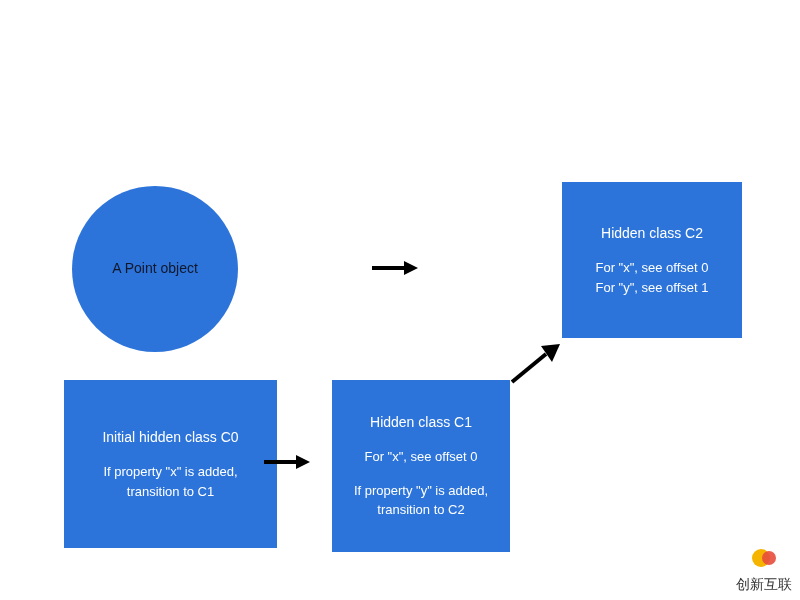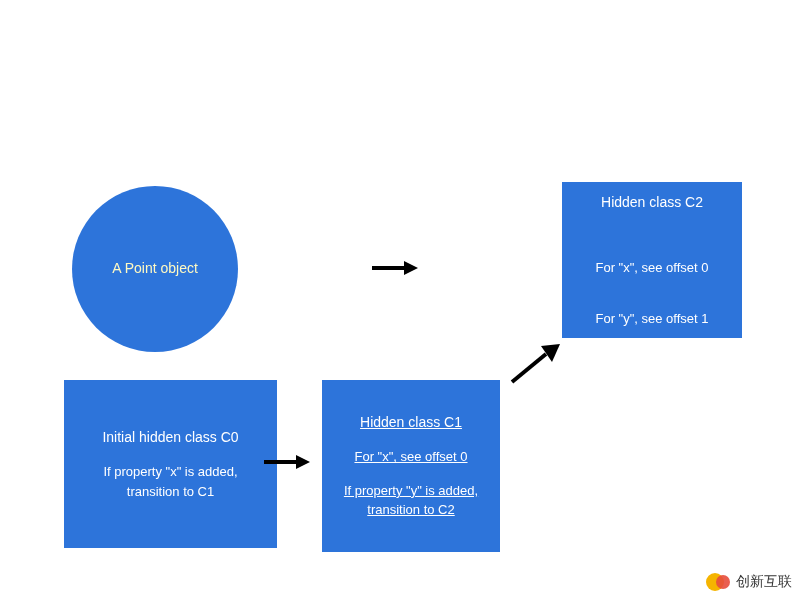--- a/index.html
+++ b/index.html
@@ -11,21 +11,21 @@
     font-family: Arial, sans-serif;
     overflow: hidden;
   }
   .circle {
     position: absolute;
     border-radius: 50%;
     display: flex;
     align-items: center;
     justify-content: center;
     text-align: center;
-    color: #fef9c3;
+    color: #0f172a;
     font-size: 14px;
     line-height: 1.4;
   }
   .box {
     position: absolute;
     display: flex;
     flex-direction: column;
     align-items: center;
     justify-content: center;
     text-align: center;
@@ -41,20 +41,21 @@
   .arrow svg { display: block; }
   .watermark {
     position: absolute;
     right: 8px;
     bottom: 6px;
     display: flex;
     align-items: center;
     gap: 6px;
     font-size: 14px;
     color: #333;
+    flex-direction: column;
   }
   .watermark .logo {
     width: 24px; height: 24px;
     position: relative;
   }
   .watermark .logo::before,
   .watermark .logo::after {
     content:""; position:absolute; border-radius:50%;
   }
   .watermark .logo::before { width:18px; height:18px; left:0; top:3px; background:#f5b400; }
@@ -66,28 +67,28 @@
 <div class="circle" style="left:72px; top:186px; width:166px; height:166px; background:#2d74da;">
   <span>A Point object</span>
 </div>
 
 <div class="box" style="left:64px; top:380px; width:213px; height:168px; background:#2d74da;">
   <div class="title">Initial hidden class C0</div>
   <div>If property "x" is added,</div>
   <div>transition to C1</div>
 </div>
 
-<div class="box" style="left:322px; top:380px; width:178px; height:172px; background:#2d74da;text-decoration:underline;">
+<div class="box" style="left:332px; top:380px; width:178px; height:172px; background:#2d74da;">
   <div class="title">Hidden class C1</div>
   <div style="margin-bottom:14px;">For "x", see offset 0</div>
   <div>If property "y" is added,</div>
   <div>transition to C2</div>
 </div>
 
-<div class="box" style="left:562px; top:182px; width:180px; height:156px; background:#2d74da;justify-content:space-between;">
+<div class="box" style="left:562px; top:182px; width:180px; height:156px; background:#2d74da;">
   <div class="title">Hidden class C2</div>
   <div>For "x", see offset 0</div>
   <div>For "y", see offset 1</div>
 </div>
 
 <div class="arrow" style="left:370px; top:258px;">
   <svg width="48" height="20" viewBox="0 0 48 20">
     <line x1="2" y1="10" x2="34" y2="10" stroke="#000" stroke-width="4"></line>
     <polygon points="34,3 48,10 34,17" fill="#000"></polygon>
   </svg>

